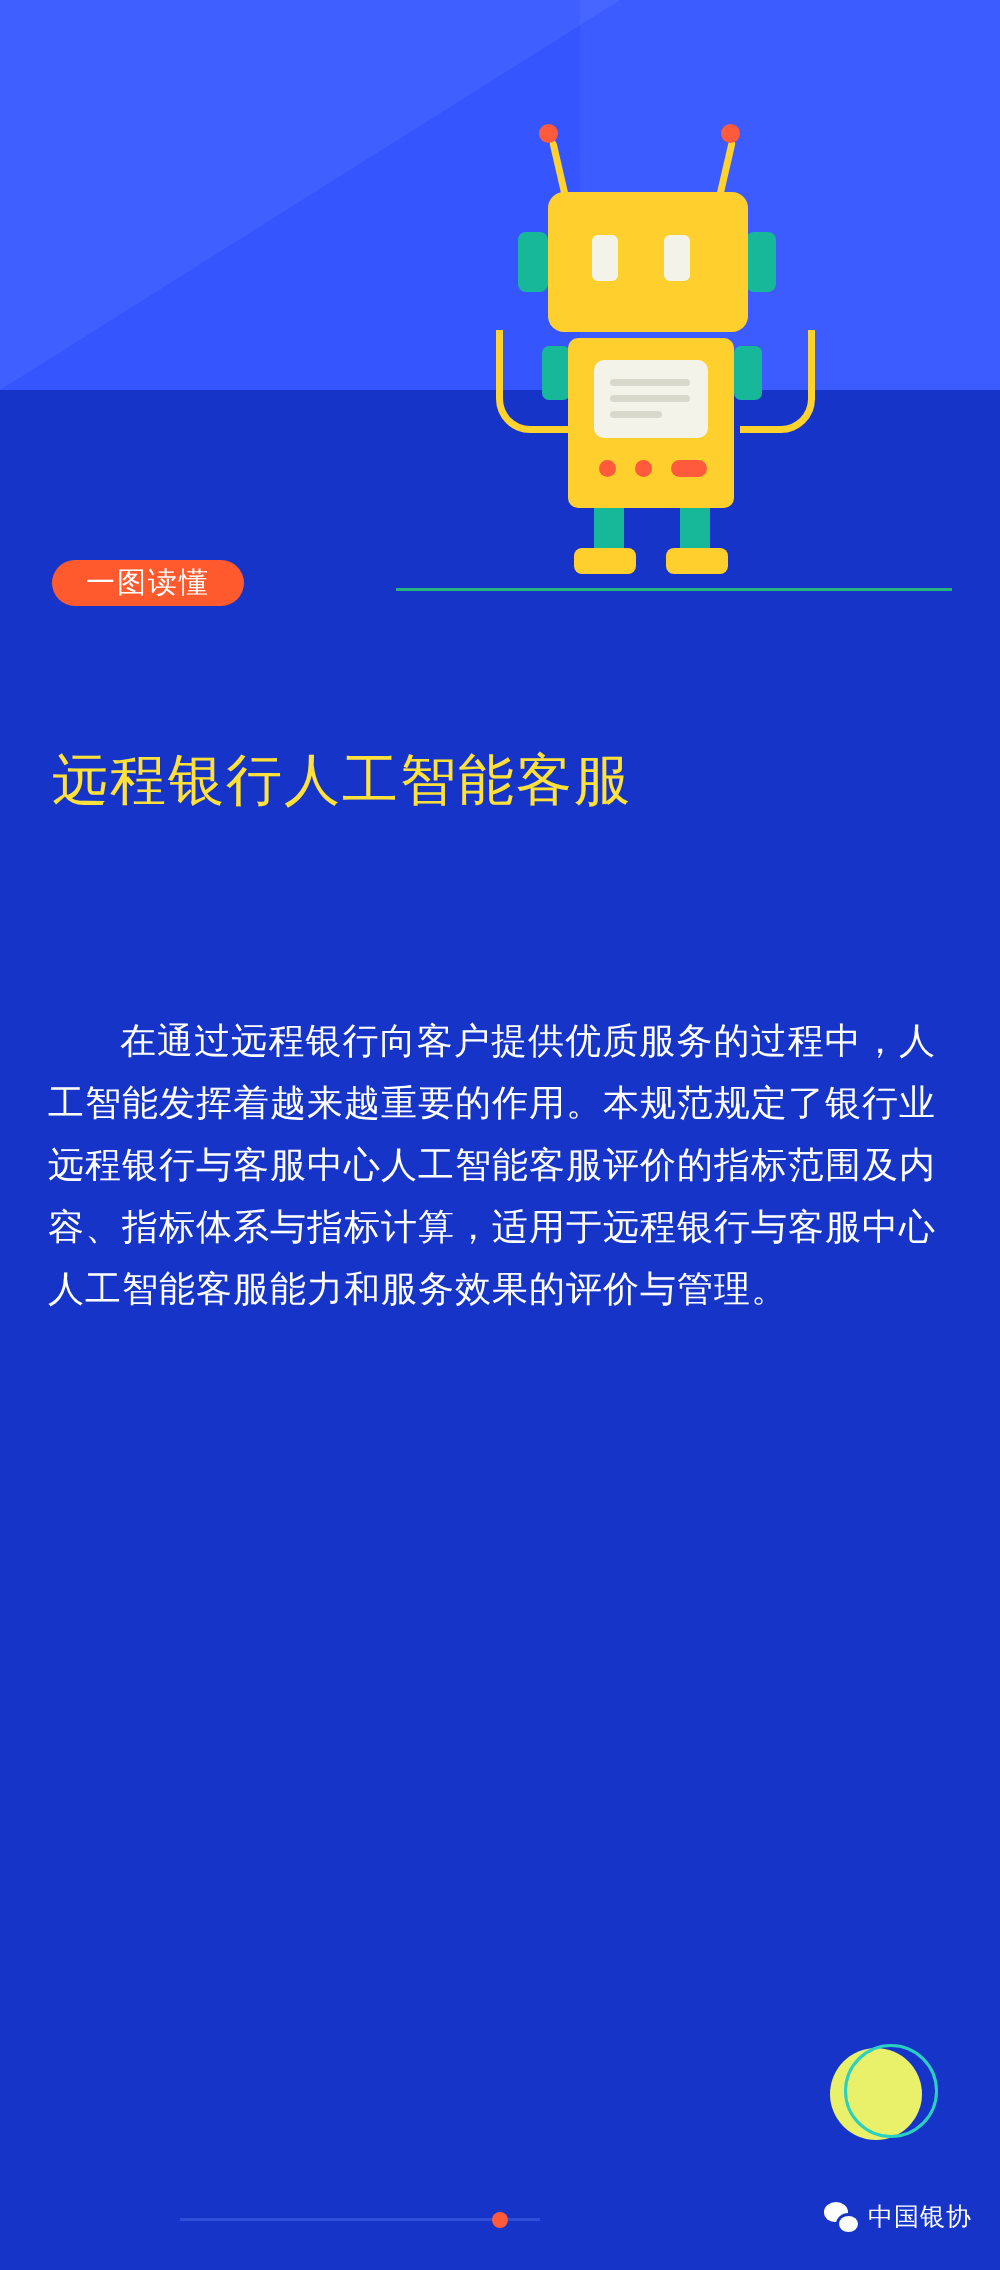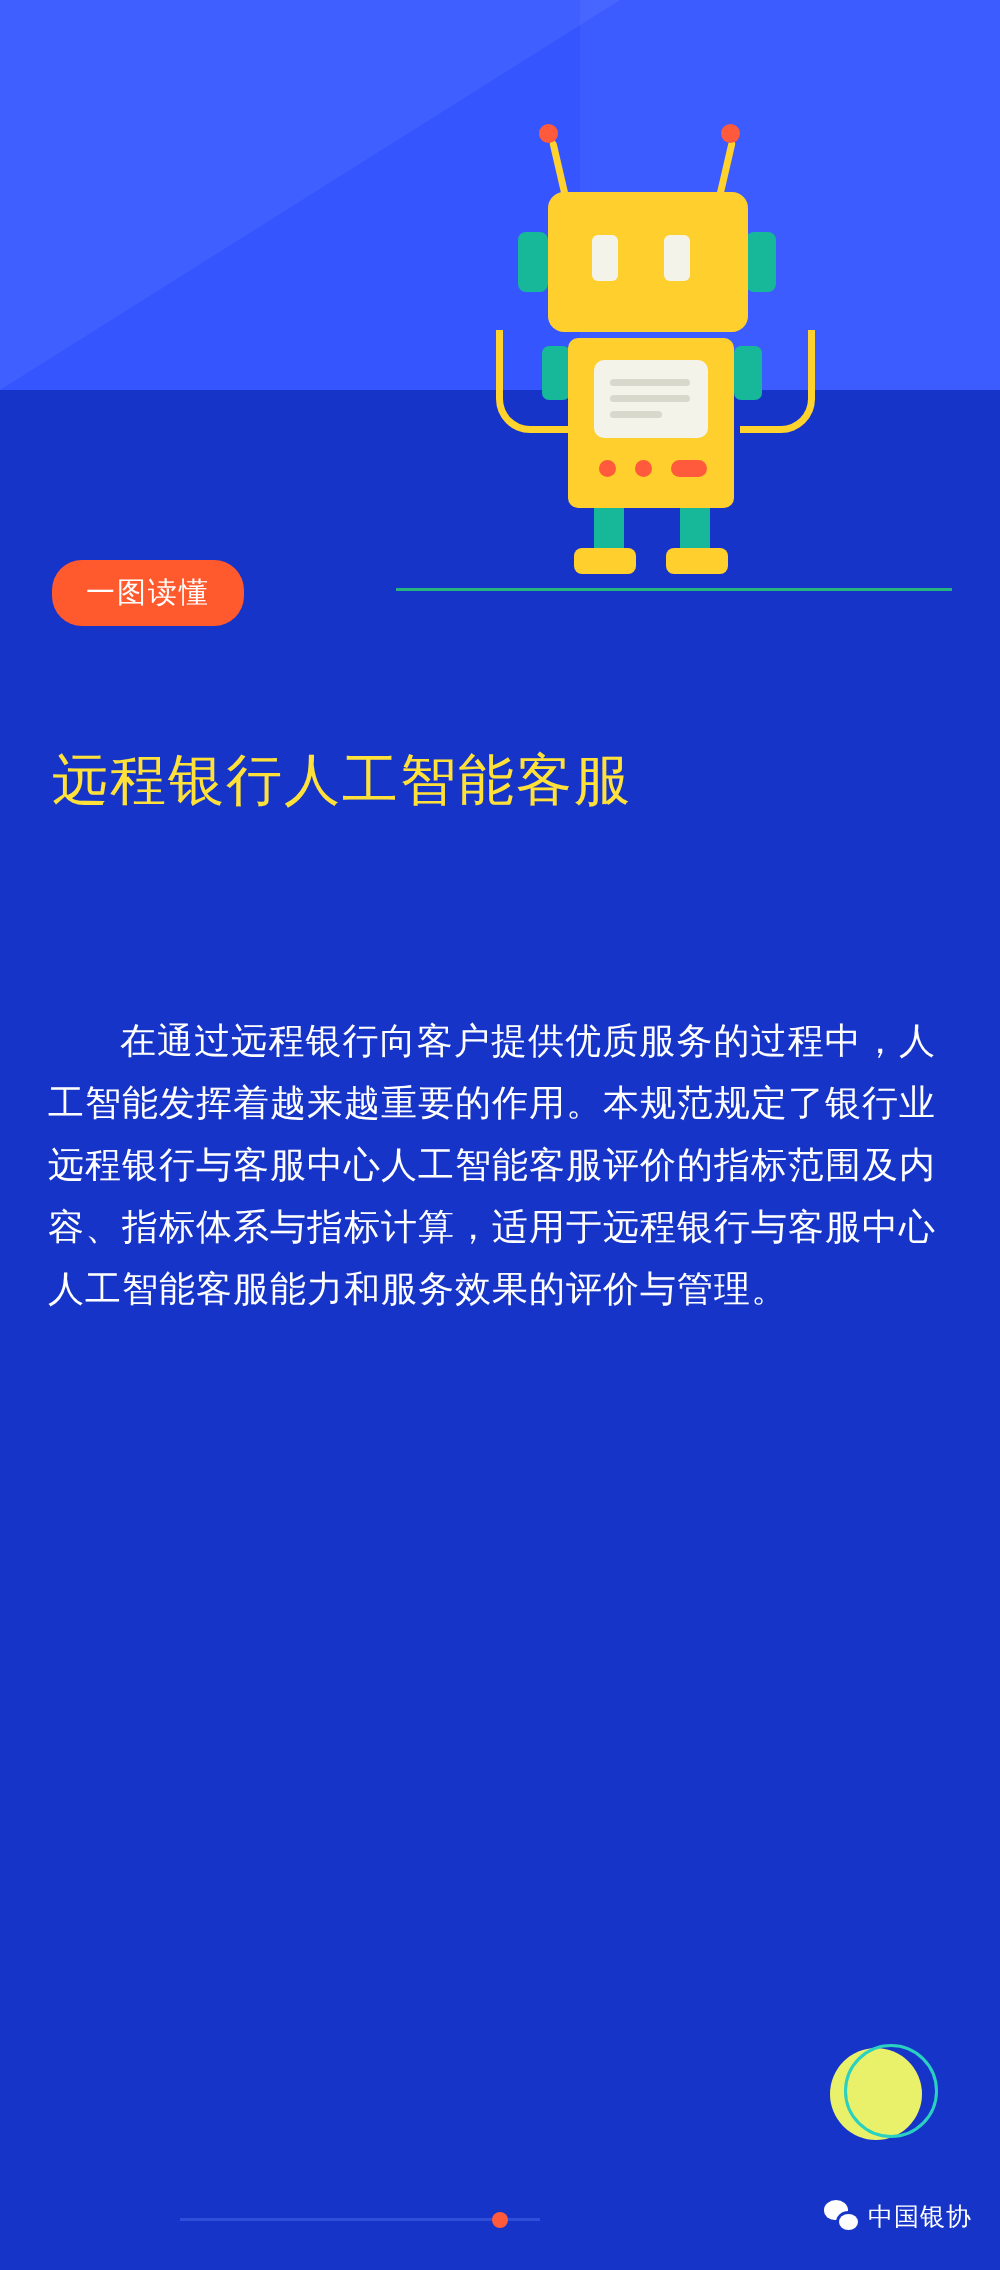--- a/index.html
+++ b/index.html
@@ -177,21 +177,21 @@
   
   .tag-row {
     position: absolute;
     left: 0; top: 560px;
     width: 1000px;
     height: 60px;
   }
   .tag {
     position: absolute;
     left: 52px; top: 0;
-    padding: 13px 34px;
+    padding: 3px 34px;
     background: #ff5a2e;
     color: #ffffff;
     font-size: 29px;
     letter-spacing: 2px;
     border-radius: 30px;
     white-space: nowrap;
   }
   .tag-rule {
     position: absolute;
     left: 396px;
@@ -276,20 +276,21 @@
     top: 38px;
     width: 16px; height: 16px;
     border-radius: 50%;
     background: #ff5a3c;
   }
   .account {
     position: absolute;
     right: 28px;
     top: 26px;
     display: flex;
+    align-items: center;
     gap: 10px;
     color: #ffffff;
     font-size: 25px;
     letter-spacing: 1px;
   }
   .wechat-icon {
     width: 34px;
     height: 30px;
     position: relative;
   }

